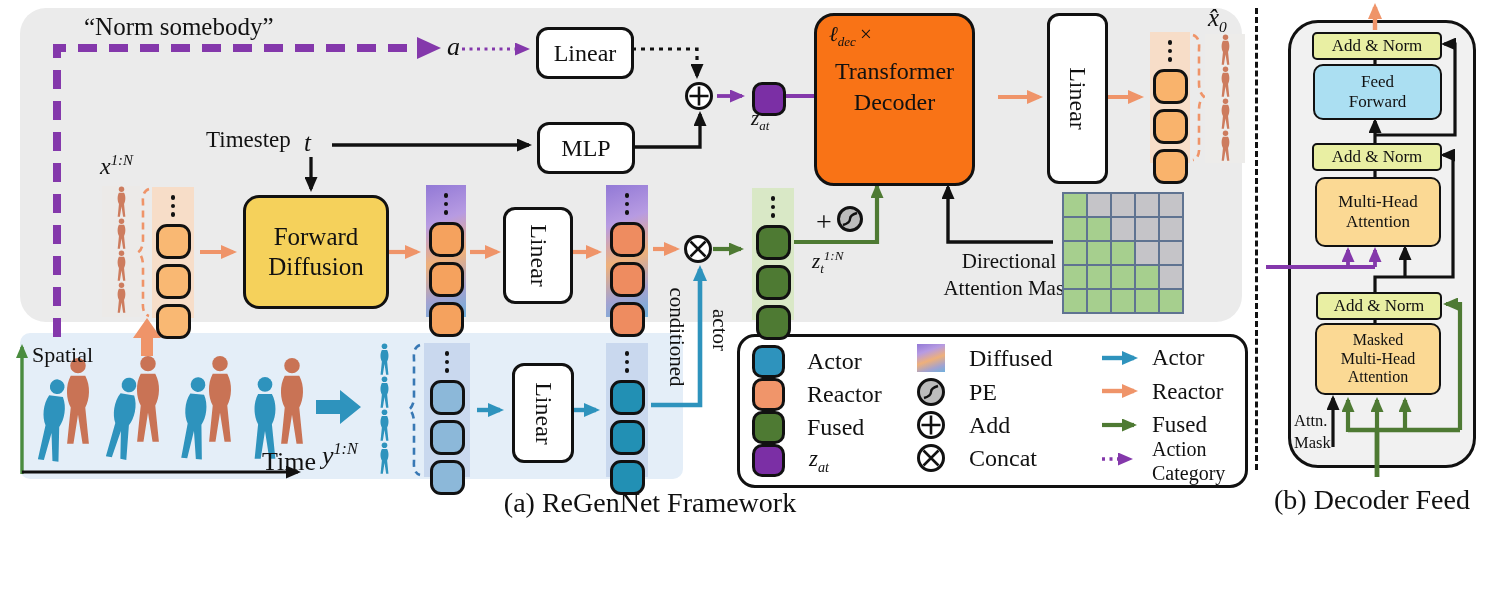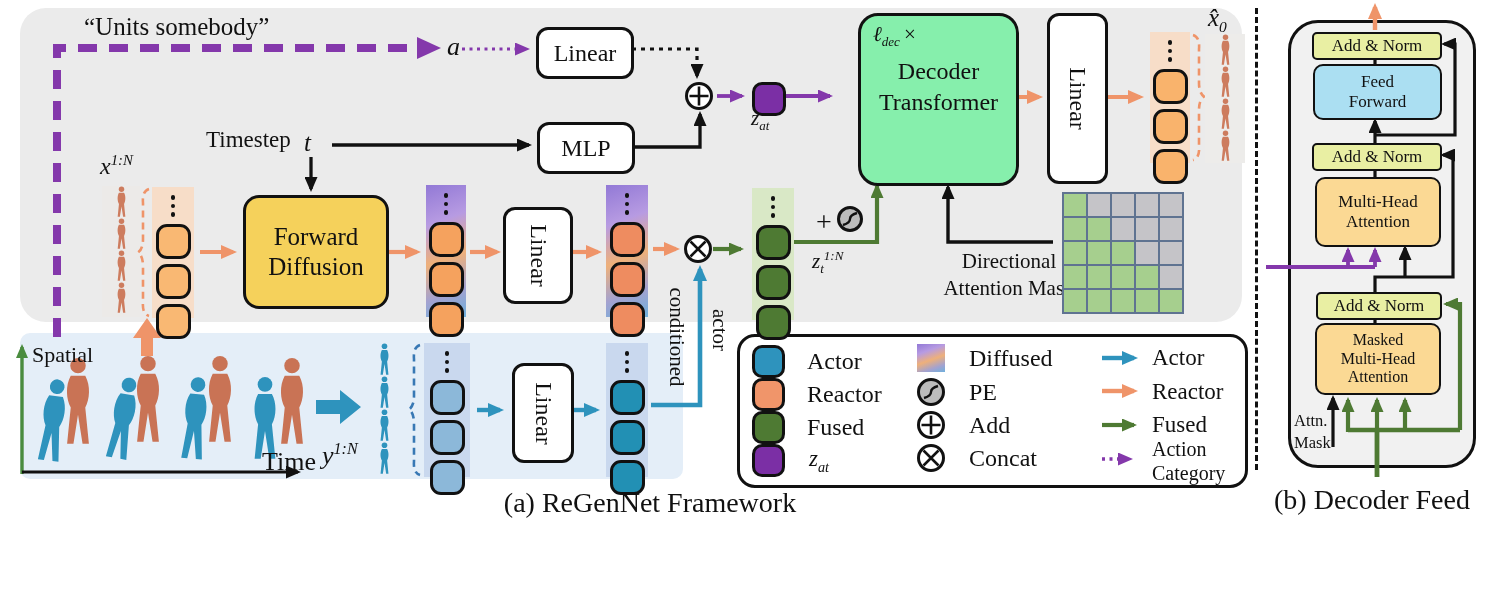--- a/index.html
+++ b/index.html
@@ -141,21 +141,21 @@
     <path d="M1333,447 L1333,398" stroke="#111" stroke-width="3.2" fill="none" marker-end="url(#mb)"></path>
 
     <path d="M1377,477 L1377,430" stroke="#4e7a33" stroke-width="4.8" fill="none"></path>
     <path d="M1348,430 L1460,430" stroke="#4e7a33" stroke-width="4.4" fill="none"></path>
     <path d="M1348,432 L1348,400" stroke="#4e7a33" stroke-width="4.2" fill="none" marker-end="url(#mg)"></path>
     <path d="M1377,432 L1377,400" stroke="#4e7a33" stroke-width="4.2" fill="none" marker-end="url(#mg)"></path>
     <path d="M1405,432 L1405,400" stroke="#4e7a33" stroke-width="4.2" fill="none" marker-end="url(#mg)"></path>
     <path d="M1460,430 L1460,304 L1446,304" stroke="#4e7a33" stroke-width="4.2" fill="none" marker-end="url(#mg)"></path>
   </svg>
 
-  <div class="lbl" style="left:84px;top:13px;font-size:25px;">“Units somebody”</div>
+  <div class="lbl" style="left:84px;top:13px;font-size:25px;">“Norm somebody”</div>
   <i class="lbl" style="left:447px;top:32px;font-size:26px;">a</i>
 
   <div class="box" style="left:536px;top:27px;width:92px;height:46px;">
     <span>Linear</span>
   </div>
   <div class="box" style="left:537px;top:122px;width:92px;height:46px;">
     <span>MLP</span>
   </div>
 
   <div class="lbl" style="left:206px;top:127px;font-size:23px;">Timestep</div>
@@ -251,25 +251,25 @@
       <span class="tok" style="background:#4e7a33;"></span>
   </div>
 
   <div class="lbl" style="left:816px;top:206px;font-size:28px;">+</div>
   <svg class="symcircle" style="left:836px;top:205px;" width="28" height="28">
     <circle cx="14" cy="14" r="11.5" fill="#bcbcbc" stroke="#111" stroke-width="3"></circle>
     <path d="M7,20 Q14,18 14,14 Q14,10 21,8" stroke="#111" stroke-width="2.4" fill="none"></path>
   </svg>
   <i class="lbl" style="left:812px;top:248px;font-size:21px;"><span>z</span><sub>t</sub><sup>1:N</sup></i>
 
-  <div class="abs" style="left:858px;top:13px;width:155px;height:167px;background:#86efac;border:3px solid #111;border-radius:20px;z-index:3;">
+  <div class="abs" style="left:814px;top:13px;width:155px;height:167px;background:#f97316;border:3px solid #111;border-radius:20px;z-index:3;">
     <i class="lbl" style="left:12px;top:6px;font-size:21px;"><span>ℓ</span><sub>dec</sub> <span style="font-style:normal;">×</span></i>
     <div style="position:absolute;left:0;top:40px;width:100%;text-align:center;font-size:24px;line-height:1.28;">
+      <div>Transformer</div>
       <div>Decoder</div>
-      <div>Transformer</div>
     </div>
   </div>
 
   <div class="lbl" style="left:938px;top:248px;width:142px;text-align:center;font-size:21px;line-height:1.3;z-index:3;">
     <div>Directional</div>
     <div>Attention Mask</div>
   </div>
   <div id="maskgrid">
       <div class="mcell mg"></div>
       <div class="mcell mx"></div>

